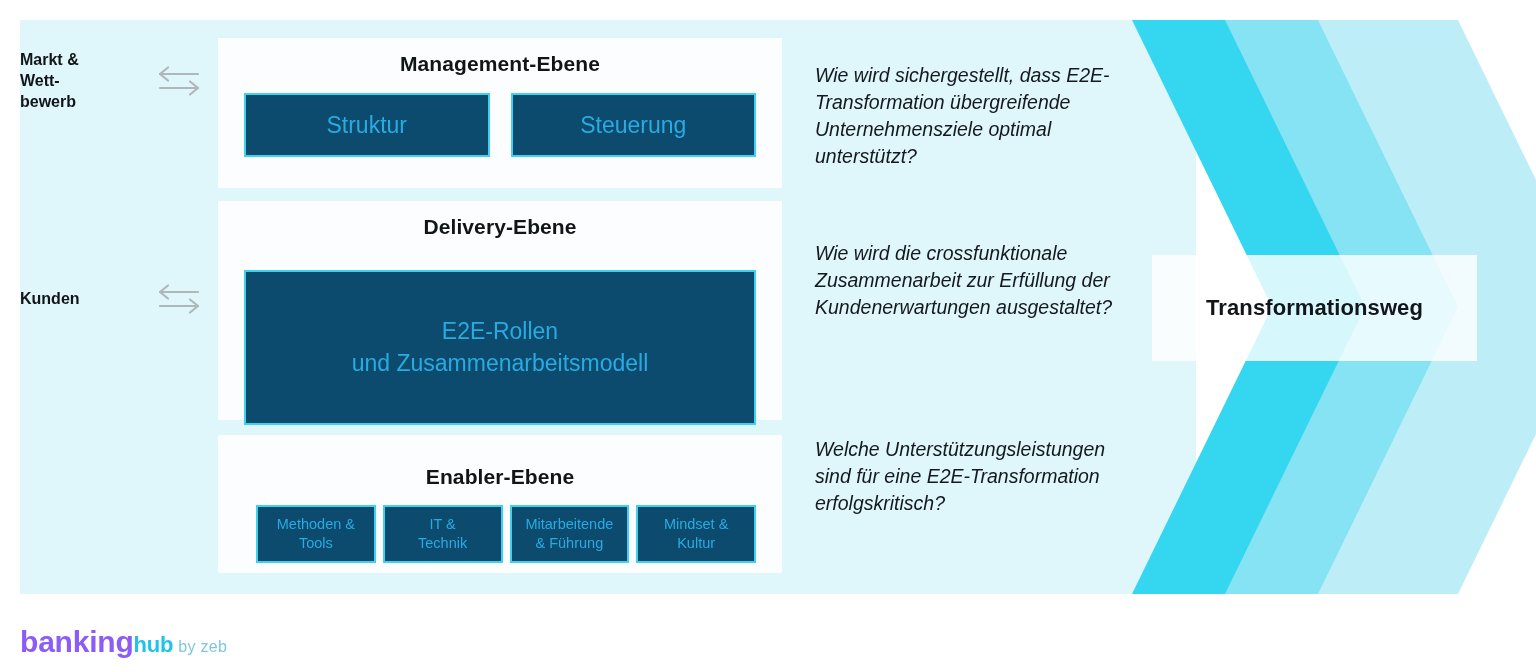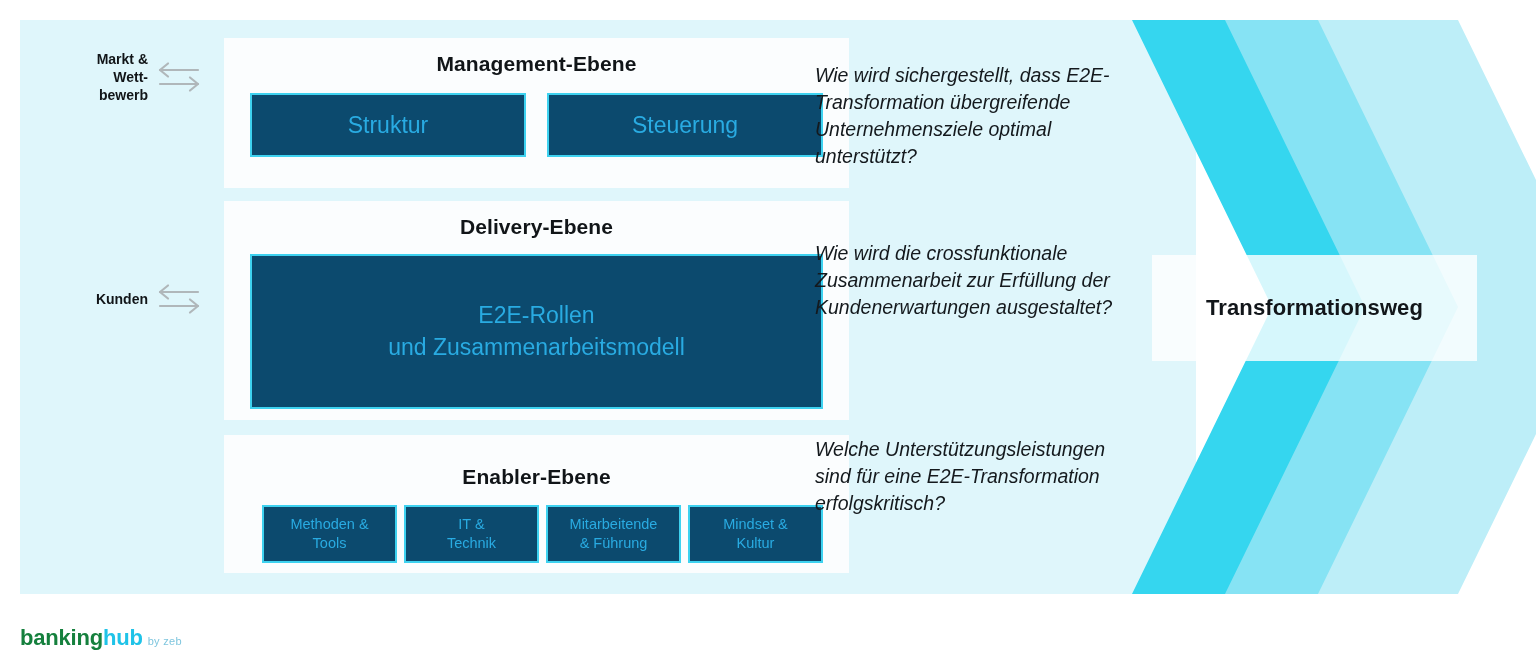--- a/index.html
+++ b/index.html
@@ -34,29 +34,29 @@
   }
   .transform-label span{
     font-size:22px;font-weight:bold;color:#12161a;letter-spacing:.1px;
     white-space:nowrap;
   }
 
   
   .side{position:absolute;left:20px;width:198px;}
   .side-row{position:absolute;left:0;width:198px;display:flex;align-items:center;}
   .side-label{
-    width:128px;text-align:right;
-    font-size:14px;font-weight:bold;color:#111518;line-height:1.30;
+    width:128px;text-align:left;
+    font-size:16px;font-weight:bold;color:#111518;line-height:1.30;
   }
   .swap-ico{width:62px;display:flex;align-items:center;justify-content:center;}
   .swap-ico svg{display:block;}
 
   
   .level{
-    position:absolute;left:224px;width:625px;
+    position:absolute;left:218px;width:564px;
     background:#fbfdfe;
   }
   .level-title{
     text-align:center;font-size:21px;font-weight:bold;color:#111518;
     letter-spacing:.1px;
   }
   .level-boxes{display:flex;}
 
   .obox{
     border:2px solid #3ed2f0;background:#0c4a6e;
@@ -70,43 +70,43 @@
   #level-management .level-boxes{
     margin:17px 26px 0 26px;gap:21px;
   }
   #level-management .obox{flex:1;height:64px;font-size:23px;}
 
   
   #level-delivery{top:201px;height:219px;}
   #level-delivery .level-title{padding-top:14px;}
   #level-delivery .level-boxes{margin:15px 26px 0 26px;}
   #level-delivery .obox{
-    flex:1;height:155px;font-size:23px;line-height:1.38;
+    flex:1;height:155px;font-size:23px;line-height:1.38;margin-top:16px;
   }
 
   
   #level-enabler{top:435px;height:138px;}
   #level-enabler .level-title{padding-top:30px;}
   #level-enabler .level-boxes{margin:16px 26px 0 26px;gap:7px;padding-left:12px;}
   #level-enabler .obox{flex:1;height:58px;font-size:14.5px;line-height:1.34;}
 
   
   .question{
     position:absolute;left:815px;width:325px;
     font-size:19.5px;font-style:italic;color:#14191d;line-height:1.39;
   }
   #question-1{top:62px;}
   #question-2{top:240px;}
   #question-3{top:436px;}
 
   
   .logo{position:absolute;left:20px;top:625px;display:flex;align-items:baseline;}
-  .logo .lg-banking{font-size:22px;font-weight:bold;color:#15803d;letter-spacing:-.2px;}
+  .logo .lg-banking{font-size:30px;font-weight:bold;color:#8b5cf6;letter-spacing:-.2px;}
   .logo .lg-hub{font-size:22px;font-weight:bold;color:#1fc3e8;letter-spacing:-.2px;}
-  .logo .lg-by{font-size:11px;color:#7fc6de;margin-left:5px;letter-spacing:.3px;}
+  .logo .lg-by{font-size:16px;color:#7fc6de;margin-left:5px;letter-spacing:.3px;}
 </style>
 </head>
 <body>
 
 <div id="canvas">
 
   <div class="backdrop"></div>
 
   <div class="chevrons">
     <div class="chev">

